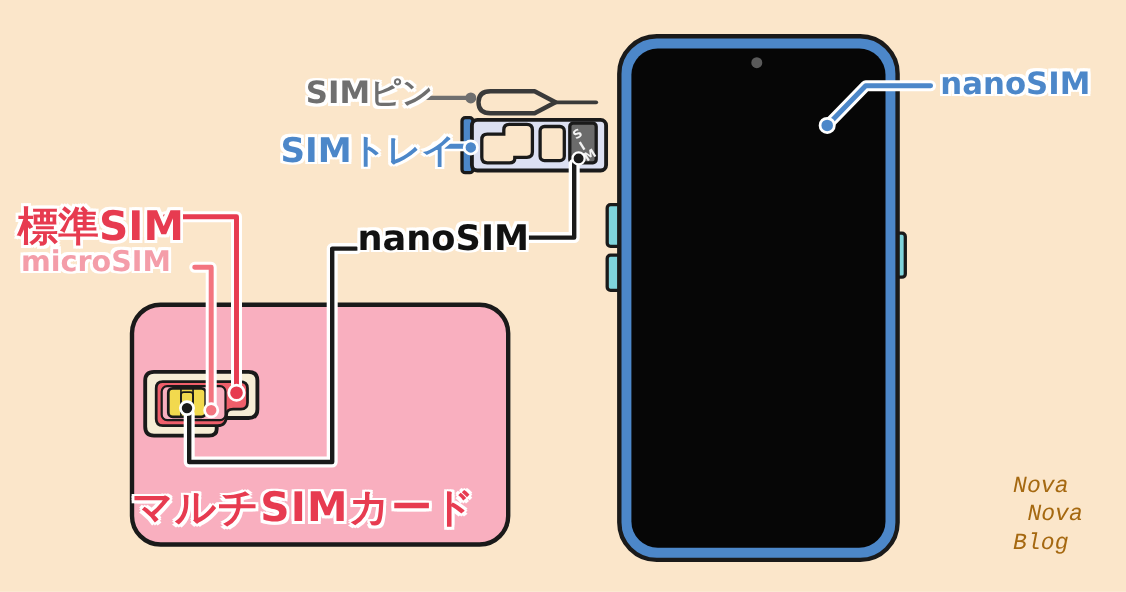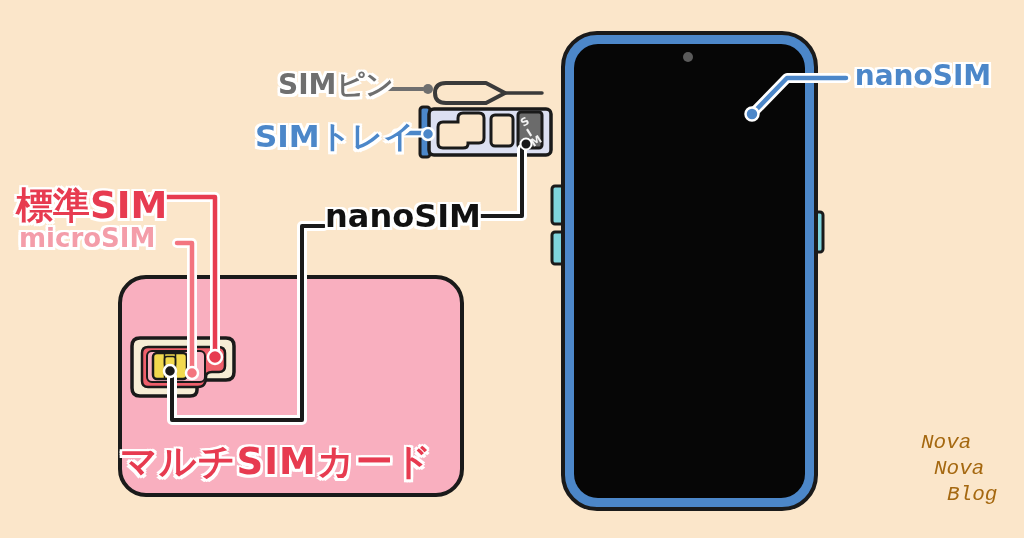--- a/index.html
+++ b/index.html
@@ -27,21 +27,21 @@
   .lbl-phone{
     left:830px;top:61px;width:186px;text-align:center;
     font-size:28px;line-height:30px;color:var(--c-blue);
   }
   .watermark{
     position:absolute;left:921px;top:430px;color:#a16207;
     font-family:Liberation Mono, monospace;
     font-style:italic;font-size:21px;line-height:26px;opacity:.95;
   }
   .watermark .wm2{margin-left:13px;}
-  .watermark .wm3{margin-left:26px;}
+  .watermark .wm3{}
 </style>
 </head>
 <body>
 
 <div id="page">
 
   <svg id="diagram-canvas" width="1024" height="538" viewBox="0 0 1024 538">
 
     <g>
       <rect x="120" y="277" width="342" height="218" rx="26" style="fill:var(--c-card_pink);stroke:var(--c-black);stroke-width:4"></rect>

